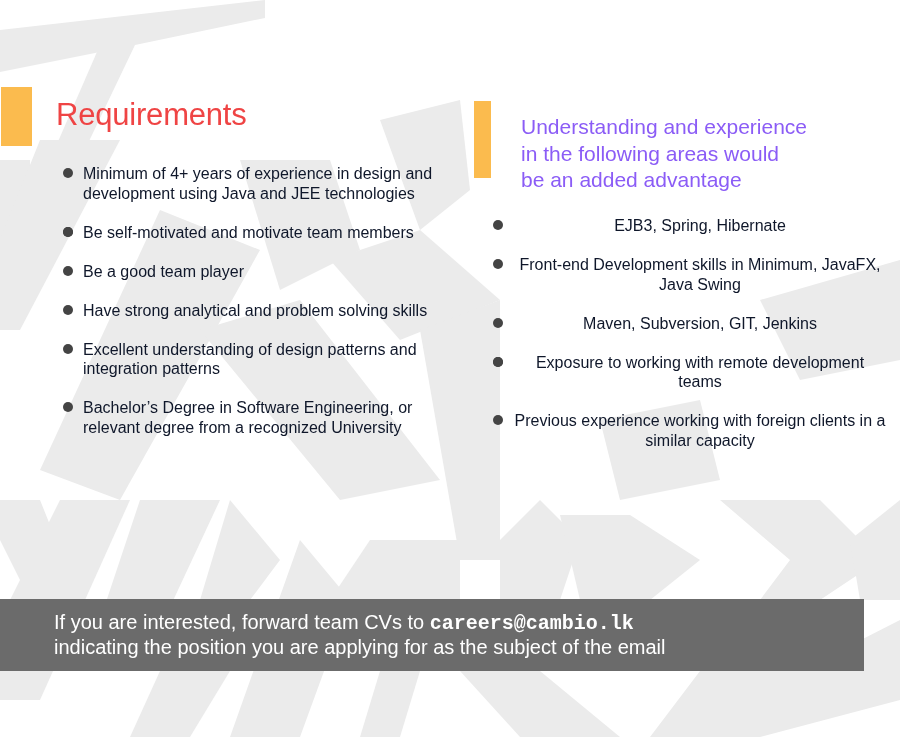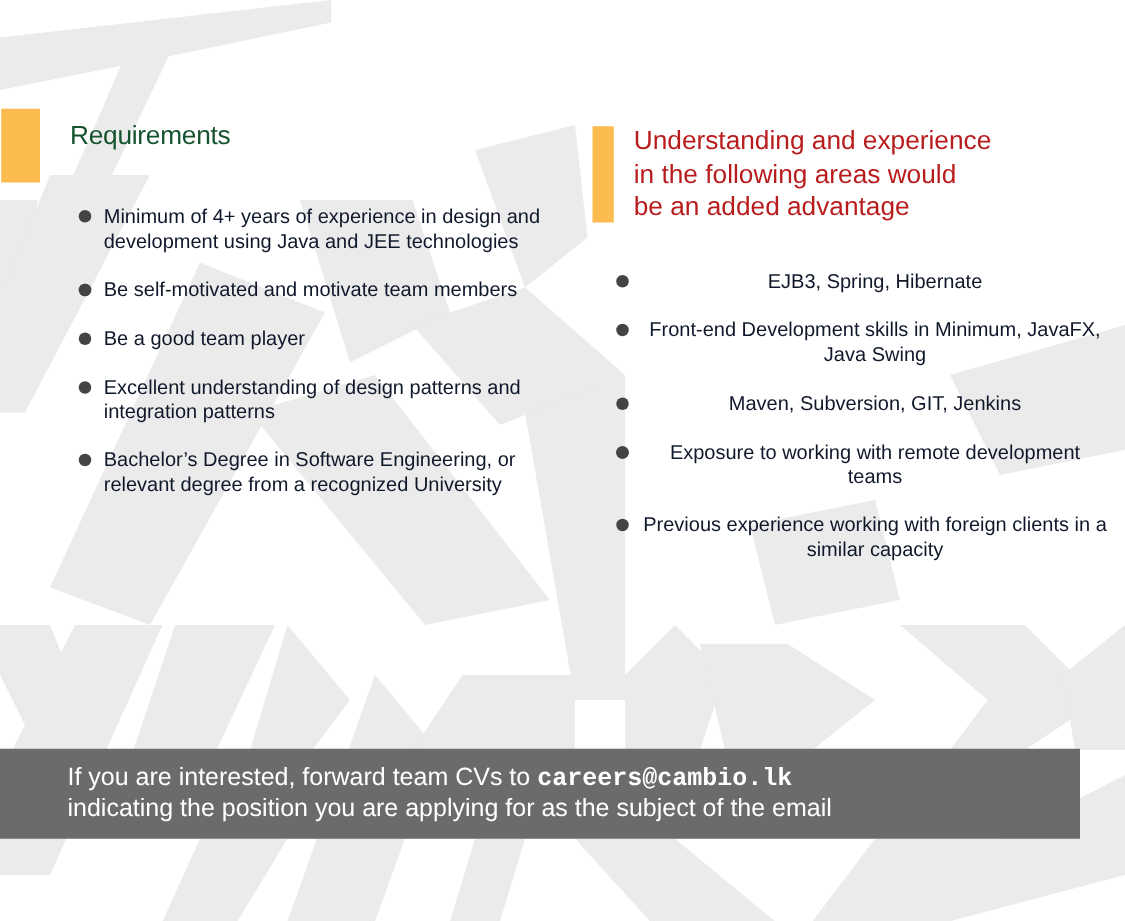--- a/index.html
+++ b/index.html
@@ -11,26 +11,26 @@
   }
   .bg { position: absolute; left: 0; top: 0; width: 900px; height: 737px; z-index: 0; }
   .content { position: absolute; left: 0; top: 0; width: 900px; height: 737px; z-index: 1; }
 
   .accent-bar { position: absolute; background: #fbbb4e; }
   .left-bar { left: 1px; top: 87px; width: 31px; height: 59px; }
   .right-bar { left: 474px; top: 101px; width: 17px; height: 77px; }
 
   .left-title {
     position: absolute; left: 56px; top: 97px;
-    font-size: 21px; color: #14532d; font-weight: normal; margin: 0;
+    font-size: 31px; color: #ef4444; font-weight: normal; margin: 0;
     letter-spacing: -0.2px;
   }
   .right-title {
     position: absolute; left: 507px; top: 100px; width: 360px;
-    font-size: 21px; line-height: 26.5px; color: #b91c1c; font-weight: normal; margin: 0;
+    font-size: 21px; line-height: 26.5px; color: #8b5cf6; font-weight: normal; margin: 14px;
   }
 
   ul.req { position: absolute; list-style: none; margin: 0; padding: 0; }
   .left-list { left: 62px; top: 164px; width: 395px; }
   .right-list { left: 492px; top: 216px; width: 395px; }
   ul.req li {
     position: relative; padding-left: 21px;
     font-size: 16px; line-height: 19.5px; color: #0f172a;
     margin-bottom: 19.5px;
   }
@@ -86,20 +86,21 @@
 <div class="content">
 
   <div class="accent-bar left-bar"></div>
   <h1 class="left-title">Requirements</h1>
 
   <ul class="req left-list">
     <li><span class="dot"></span><span>Minimum of 4+ years of experience in design and development using Java and JEE technologies</span></li>
     <li><span class="dot"></span></li>
     <li><span class="dot"></span><span>Be self-motivated and motivate team members</span></li>
     <li><span class="dot"></span><span>Be a good team player</span></li>
+    <li><span class="dot"></span><span>Have strong analytical and problem solving skills</span></li>
     <li><span class="dot"></span><span>Excellent understanding of design patterns and integration patterns</span></li>
     <li><span class="dot"></span><span>Bachelor’s Degree in Software Engineering, or relevant degree from a recognized University</span></li>
   </ul>
 
   <div class="accent-bar right-bar"></div>
   <h2 class="right-title">
     <span>Understanding and experience</span><br>
     <span>in the following areas would</span><br>
     <span>be an added advantage</span>
   </h2>

